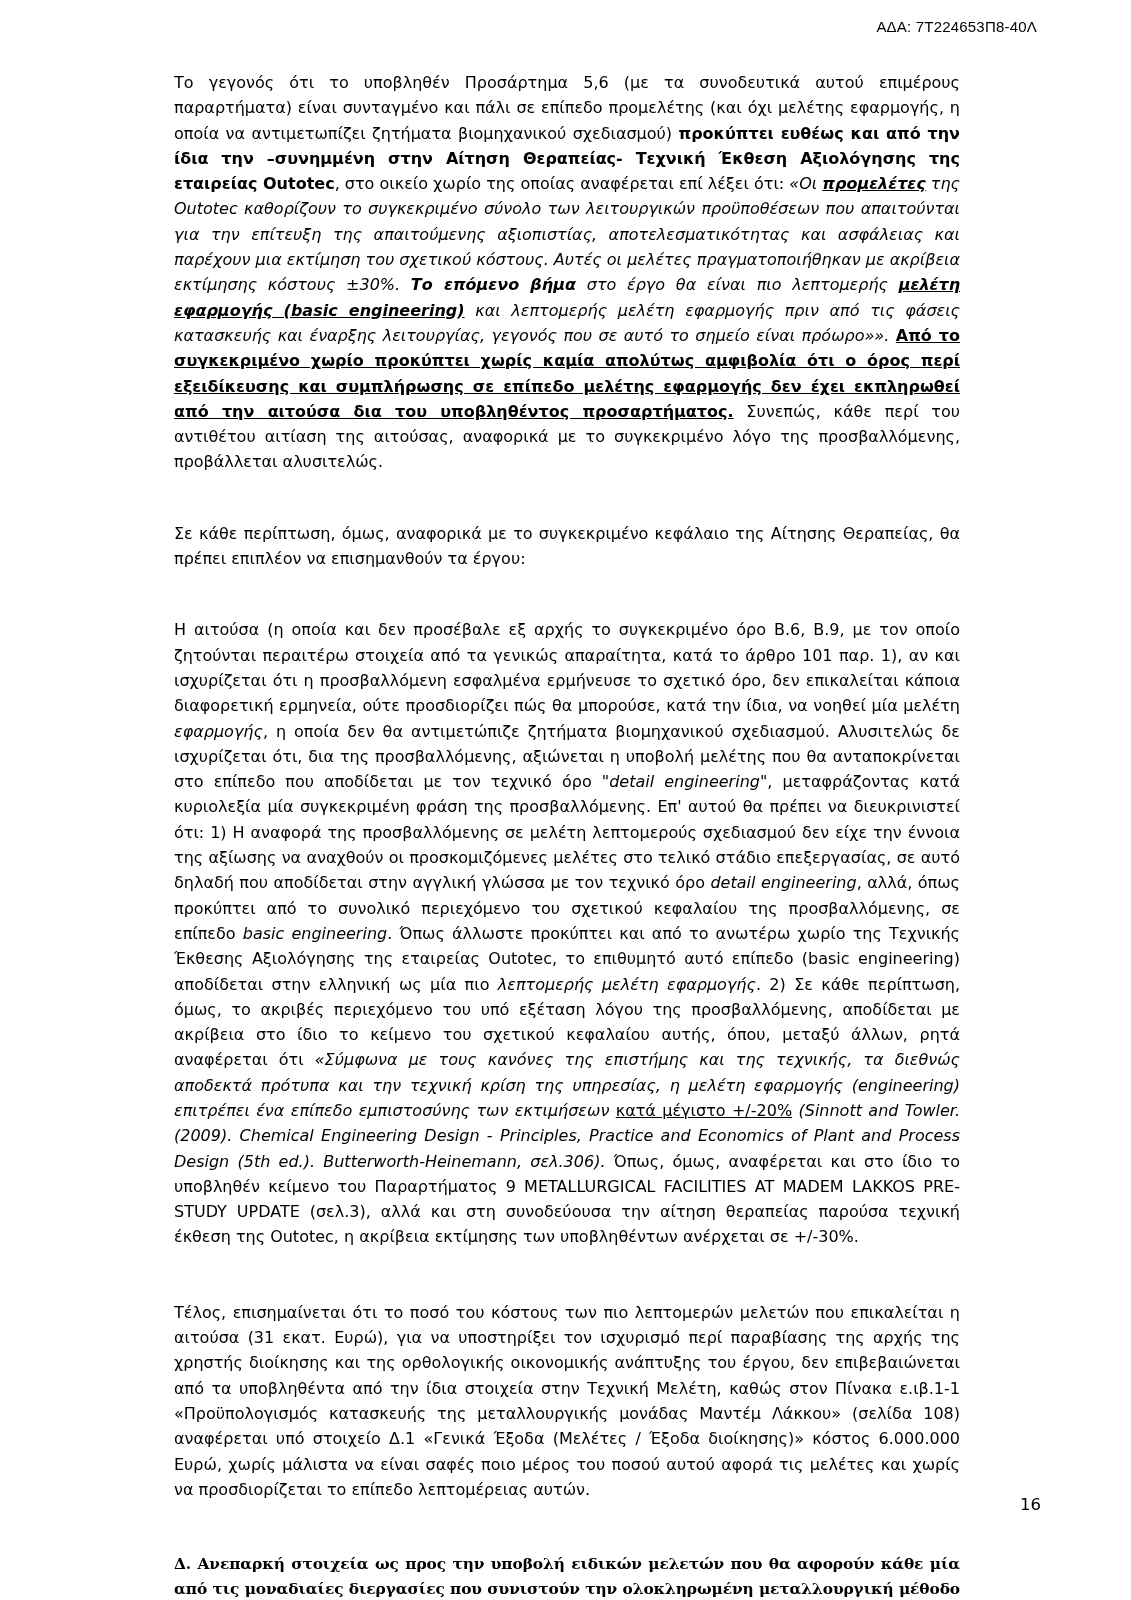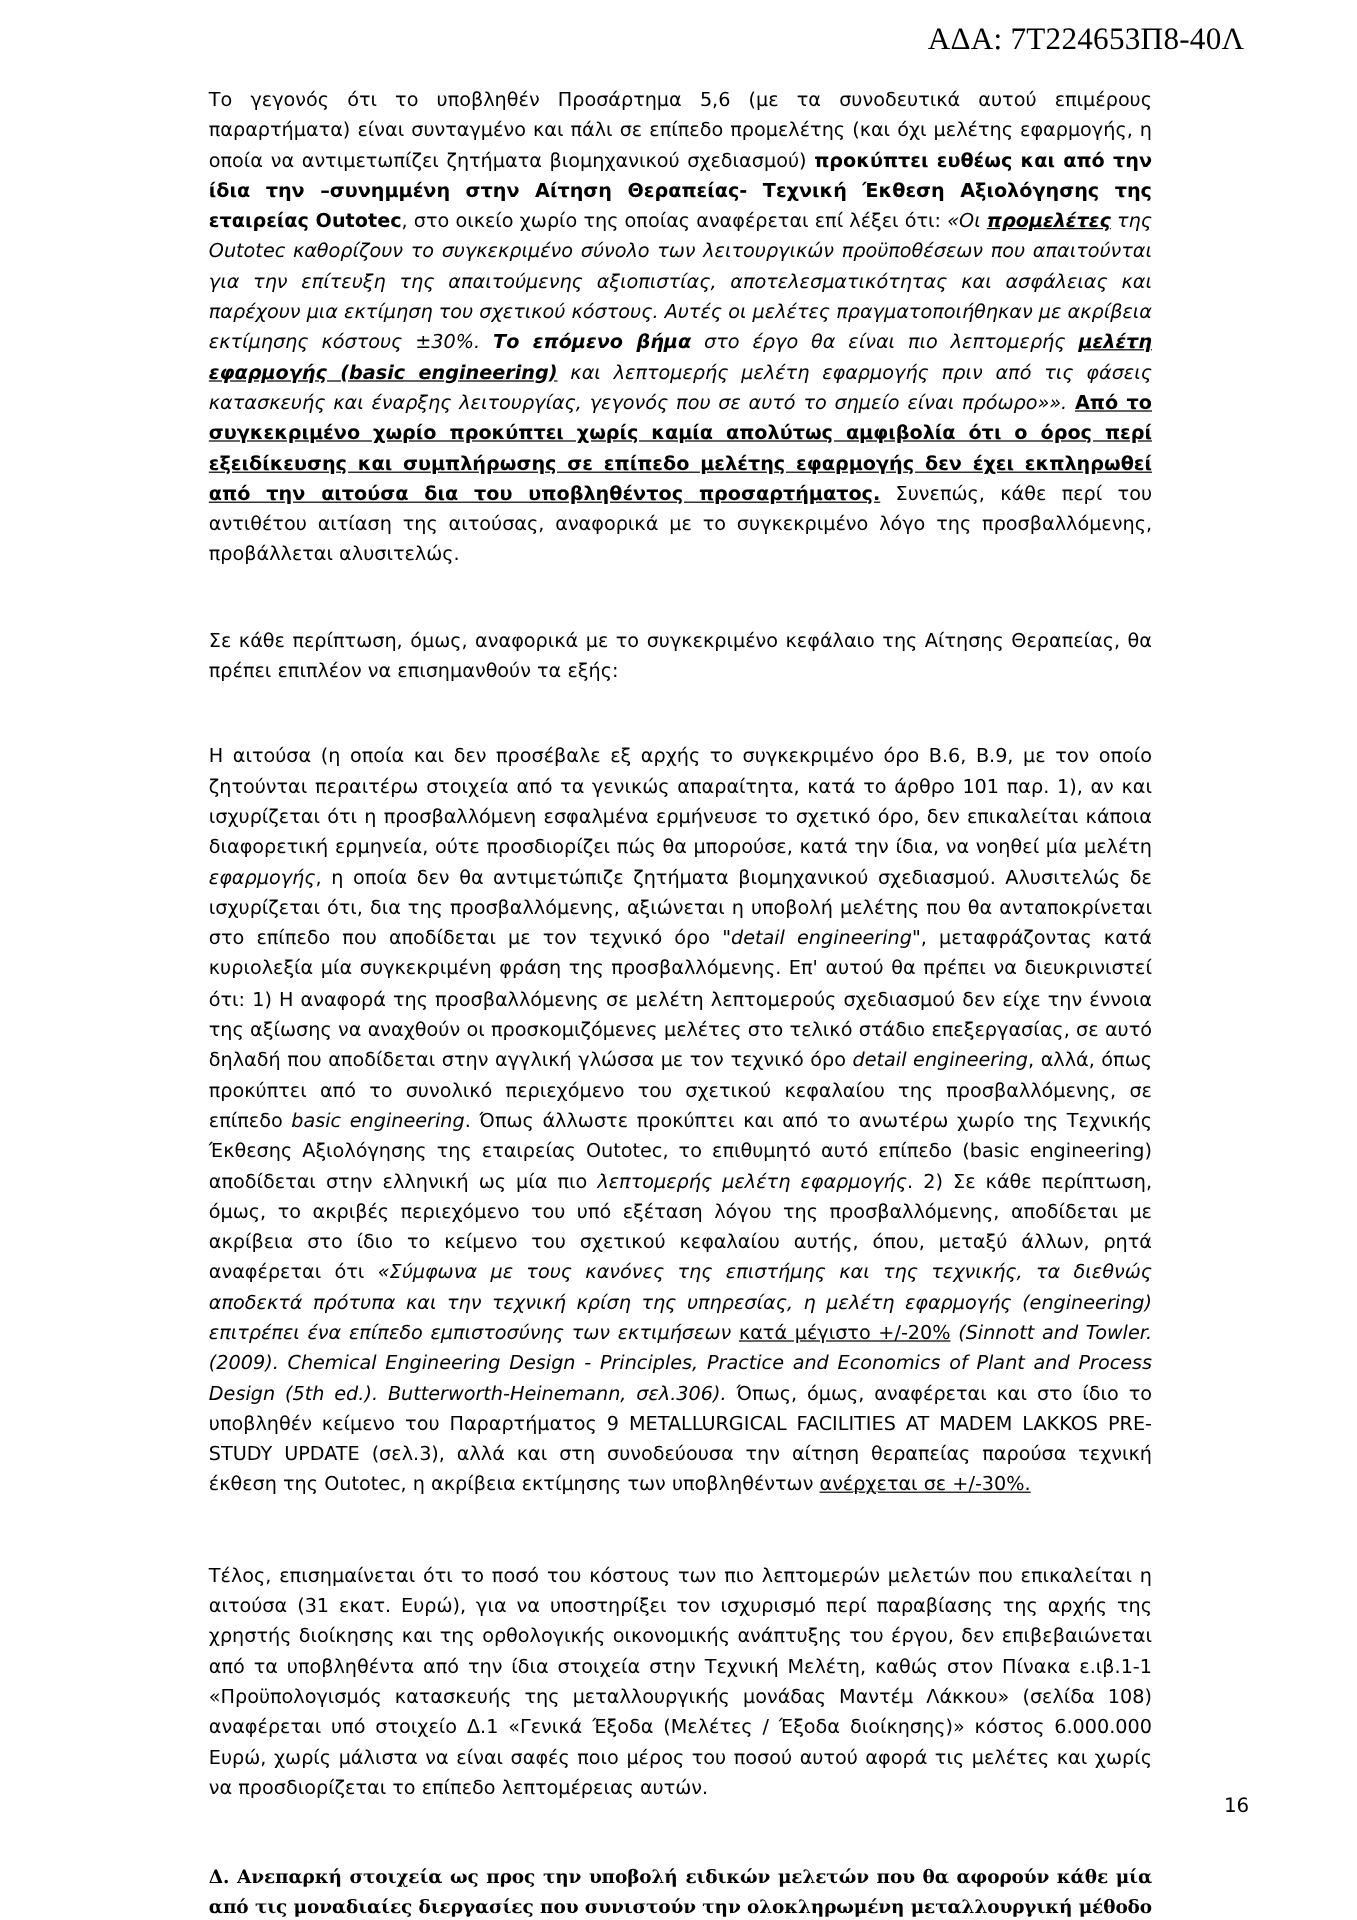--- a/index.html
+++ b/index.html
@@ -20,22 +20,22 @@
     background: #ffffff;
     box-sizing: border-box;
     overflow: hidden;
   }
   .ada-header {
     position: absolute;
     top: 18px;
     left: 0;
     right: 94px;
     text-align: right;
-    font-family: Liberation Serif, serif;
-    font-size: 26px;
+    font-family: Liberation Sans, sans-serif;
+    font-size: 15px;
     letter-spacing: 0.2px;
     color: #000;
     white-space: nowrap;
   }
   .content {
     position: absolute;
     top: 70px;
     left: 174px;
     width: 786px;
   }
@@ -47,21 +47,21 @@
     text-align: justify;
     text-justify: inter-word;
     hyphens: none;
     color: #000;
   }
   .gap-lg { height: 46px; }
   .gap-xl { height: 50px; }
 
   b, .b { font-weight: bold; }
   i, .i { font-style: italic; }
-  .u { text-decoration: underline; }
+  .u { }
   .bu { font-weight: bold; text-decoration: underline; }
   .biu { font-weight: bold; font-style: italic; text-decoration: underline; }
   .bi { font-weight: bold; font-style: italic; }
   .iu { text-decoration: underline; }
 
   p.heading-d {
     margin: 0;
     font-family: "DejaVu Serif", "Liberation Serif", serif;
     font-weight: bold;
     font-size: 15.4px;
@@ -88,21 +88,21 @@
 <div class="page">
 
   <div class="ada-header">ΑΔΑ: 7Τ224653Π8-40Λ</div>
 
   <div class="content">
 
     <p class="body-text"><span>Το γεγονός ότι το υποβληθέν Προσάρτημα 5,6 (με τα συνοδευτικά αυτού επιμέρους παραρτήματα) είναι συνταγμένο και πάλι σε επίπεδο προμελέτης (και όχι μελέτης εφαρμογής, η οποία να αντιμετωπίζει ζητήματα βιομηχανικού σχεδιασμού) </span><b>προκύπτει ευθέως και από την ίδια την –συνημμένη στην Αίτηση Θεραπείας- Τεχνική Έκθεση Αξιολόγησης της εταιρείας Outotec</b><span>, στο οικείο χωρίο της οποίας αναφέρεται επί λέξει ότι: </span><i>«Οι </i><span class="biu">προμελέτες</span><i> της Outotec καθορίζουν το συγκεκριμένο σύνολο των λειτουργικών προϋποθέσεων που απαιτούνται για την επίτευξη της απαιτούμενης αξιοπιστίας, αποτελεσματικότητας και ασφάλειας και παρέχουν μια εκτίμηση του σχετικού κόστους. Αυτές οι μελέτες πραγματοποιήθηκαν με ακρίβεια εκτίμησης κόστους ±30%. </i><span class="bi">Το επόμενο βήμα</span><i> στο έργο θα είναι πιο λεπτομερής </i><span class="biu">μελέτη εφαρμογής (basic engineering)</span><i> και λεπτομερής μελέτη εφαρμογής πριν από τις φάσεις κατασκευής και έναρξης λειτουργίας, γεγονός που σε αυτό το σημείο είναι πρόωρο»». </i><span class="bu">Από το συγκεκριμένο χωρίο προκύπτει χωρίς καμία απολύτως αμφιβολία ότι ο όρος περί εξειδίκευσης και συμπλήρωσης σε επίπεδο μελέτης εφαρμογής δεν έχει εκπληρωθεί από την αιτούσα δια του υποβληθέντος προσαρτήματος.</span><span> Συνεπώς, κάθε περί του αντιθέτου αιτίαση της αιτούσας, αναφορικά με το συγκεκριμένο λόγο της προσβαλλόμενης, προβάλλεται αλυσιτελώς.</span></p>
 
     <div class="gap-lg"></div>
 
-    <p class="body-text"><span>Σε κάθε περίπτωση, όμως, αναφορικά με το συγκεκριμένο κεφάλαιο της Αίτησης Θεραπείας, θα πρέπει επιπλέον να επισημανθούν τα εξής:</span></p>
+    <p class="body-text"><span>Σε κάθε περίπτωση, όμως, αναφορικά με το συγκεκριμένο κεφάλαιο της Αίτησης Θεραπείας, θα πρέπει επιπλέον να επισημανθούν τα έργου:</span></p>
 
     <div class="gap-lg"></div>
 
     <p class="body-text"><span>Η αιτούσα (η οποία και δεν προσέβαλε εξ αρχής το συγκεκριμένο όρο Β.6, Β.9, με τον οποίο ζητούνται περαιτέρω στοιχεία από τα γενικώς απαραίτητα, κατά το άρθρο 101 παρ. 1), αν και ισχυρίζεται ότι η προσβαλλόμενη εσφαλμένα ερμήνευσε το σχετικό όρο, δεν επικαλείται κάποια διαφορετική ερμηνεία, ούτε προσδιορίζει πώς θα μπορούσε, κατά την ίδια, να νοηθεί μία μελέτη </span><i>εφαρμογής</i><span>, η οποία δεν θα αντιμετώπιζε ζητήματα βιομηχανικού σχεδιασμού. Αλυσιτελώς δε ισχυρίζεται ότι, δια της προσβαλλόμενης, αξιώνεται η υποβολή μελέτης που θα ανταποκρίνεται στο επίπεδο που αποδίδεται με τον τεχνικό όρο </span><i>"detail engineering"</i><span>, μεταφράζοντας κατά κυριολεξία μία συγκεκριμένη φράση της προσβαλλόμενης. Επ' αυτού θα πρέπει να διευκρινιστεί ότι: 1) Η αναφορά της προσβαλλόμενης σε μελέτη λεπτομερούς σχεδιασμού δεν είχε την έννοια της αξίωσης να αναχθούν οι προσκομιζόμενες μελέτες στο τελικό στάδιο επεξεργασίας, σε αυτό δηλαδή που αποδίδεται στην αγγλική γλώσσα με τον τεχνικό όρο </span><i>detail engineering</i><span>, αλλά, όπως προκύπτει από το συνολικό περιεχόμενο του σχετικού κεφαλαίου της προσβαλλόμενης, σε επίπεδο </span><i>basic engineering</i><span>. Όπως άλλωστε προκύπτει και από το ανωτέρω χωρίο της Τεχνικής Έκθεσης Αξιολόγησης της εταιρείας Outotec, το επιθυμητό αυτό επίπεδο (basic engineering) αποδίδεται στην ελληνική ως μία πιο </span><i>λεπτομερής μελέτη εφαρμογής</i><span>. 2) Σε κάθε περίπτωση, όμως, το ακριβές περιεχόμενο του υπό εξέταση λόγου της προσβαλλόμενης, αποδίδεται με ακρίβεια στο ίδιο το κείμενο του σχετικού κεφαλαίου αυτής, όπου, μεταξύ άλλων, ρητά αναφέρεται ότι </span><i>«Σύμφωνα με τους κανόνες της επιστήμης και της τεχνικής, τα διεθνώς αποδεκτά πρότυπα και την τεχνική κρίση της υπηρεσίας, η μελέτη εφαρμογής (engineering) επιτρέπει ένα επίπεδο εμπιστοσύνης των εκτιμήσεων </i><span class="iu">κατά μέγιστο +/-20%</span><i> (Sinnott and Towler. (2009). Chemical Engineering Design - Principles, Practice and Economics of Plant and Process Design (5th ed.). Butterworth-Heinemann, σελ.306).</i><span> Όπως, όμως, αναφέρεται και στο ίδιο το υποβληθέν κείμενο του Παραρτήματος 9 METALLURGICAL FACILITIES AT MADEM LAKKOS PRE-STUDY UPDATE (σελ.3), αλλά και στη συνοδεύουσα την αίτηση θεραπείας παρούσα τεχνική έκθεση της Outotec, η ακρίβεια εκτίμησης των υποβληθέντων </span><span class="u">ανέρχεται σε +/-30%.</span></p>
 
     <div class="gap-xl"></div>
 
     <p class="body-text"><span>Τέλος, επισημαίνεται ότι το ποσό του κόστους των πιο λεπτομερών μελετών που επικαλείται η αιτούσα (31 εκατ. Ευρώ), για να υποστηρίξει τον ισχυρισμό περί παραβίασης της αρχής της χρηστής διοίκησης και της ορθολογικής οικονομικής ανάπτυξης του έργου, δεν επιβεβαιώνεται από τα υποβληθέντα από την ίδια στοιχεία στην Τεχνική Μελέτη, καθώς   στον   Πίνακα ε.ιβ.1-1  «Προϋπολογισμός κατασκευής  της  μεταλλουργικής  μονάδας  Μαντέμ Λάκκου» (σελίδα 108) αναφέρεται υπό στοιχείο Δ.1 «Γενικά Έξοδα (Μελέτες / Έξοδα διοίκησης)» κόστος 6.000.000 Ευρώ, χωρίς μάλιστα να είναι σαφές ποιο μέρος του ποσού αυτού αφορά τις μελέτες και χωρίς να προσδιορίζεται το επίπεδο λεπτομέρειας αυτών.</span></p>
 
     <div class="gap-xl"></div>

